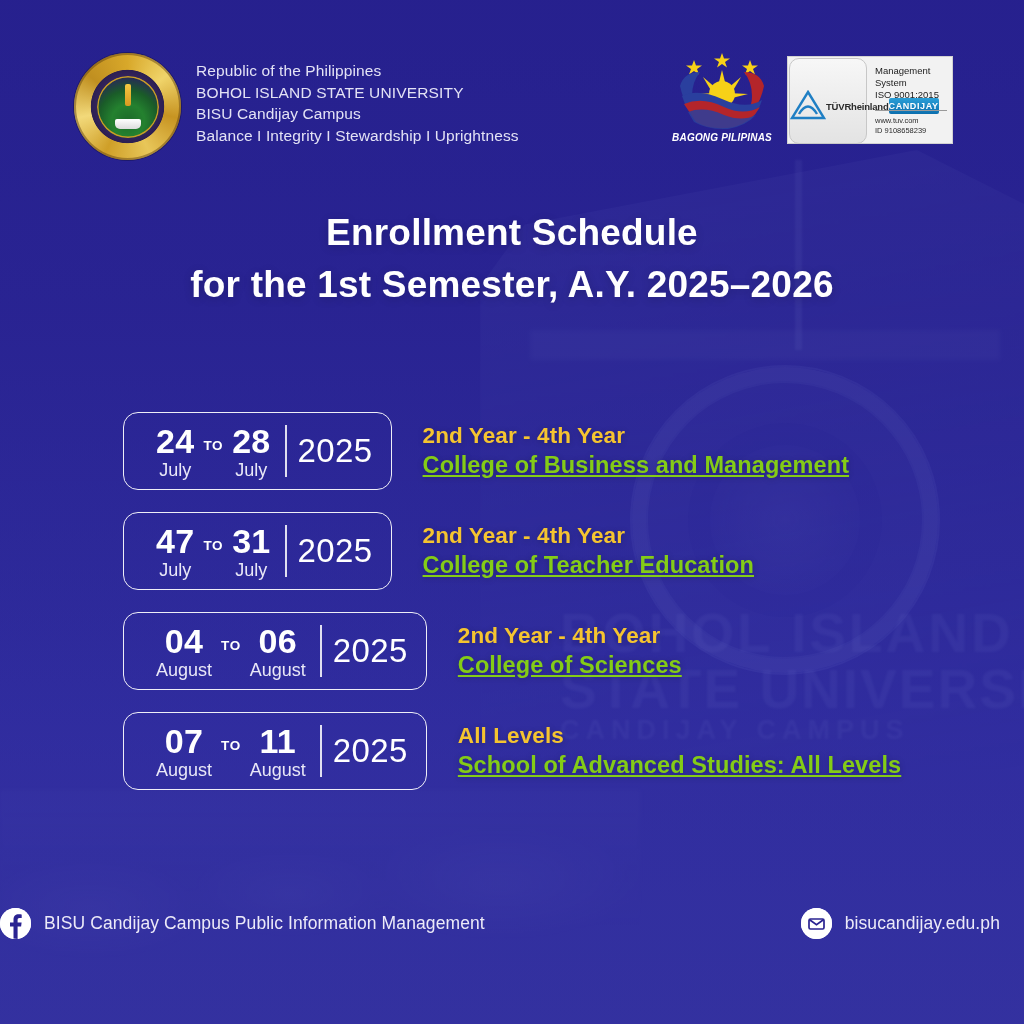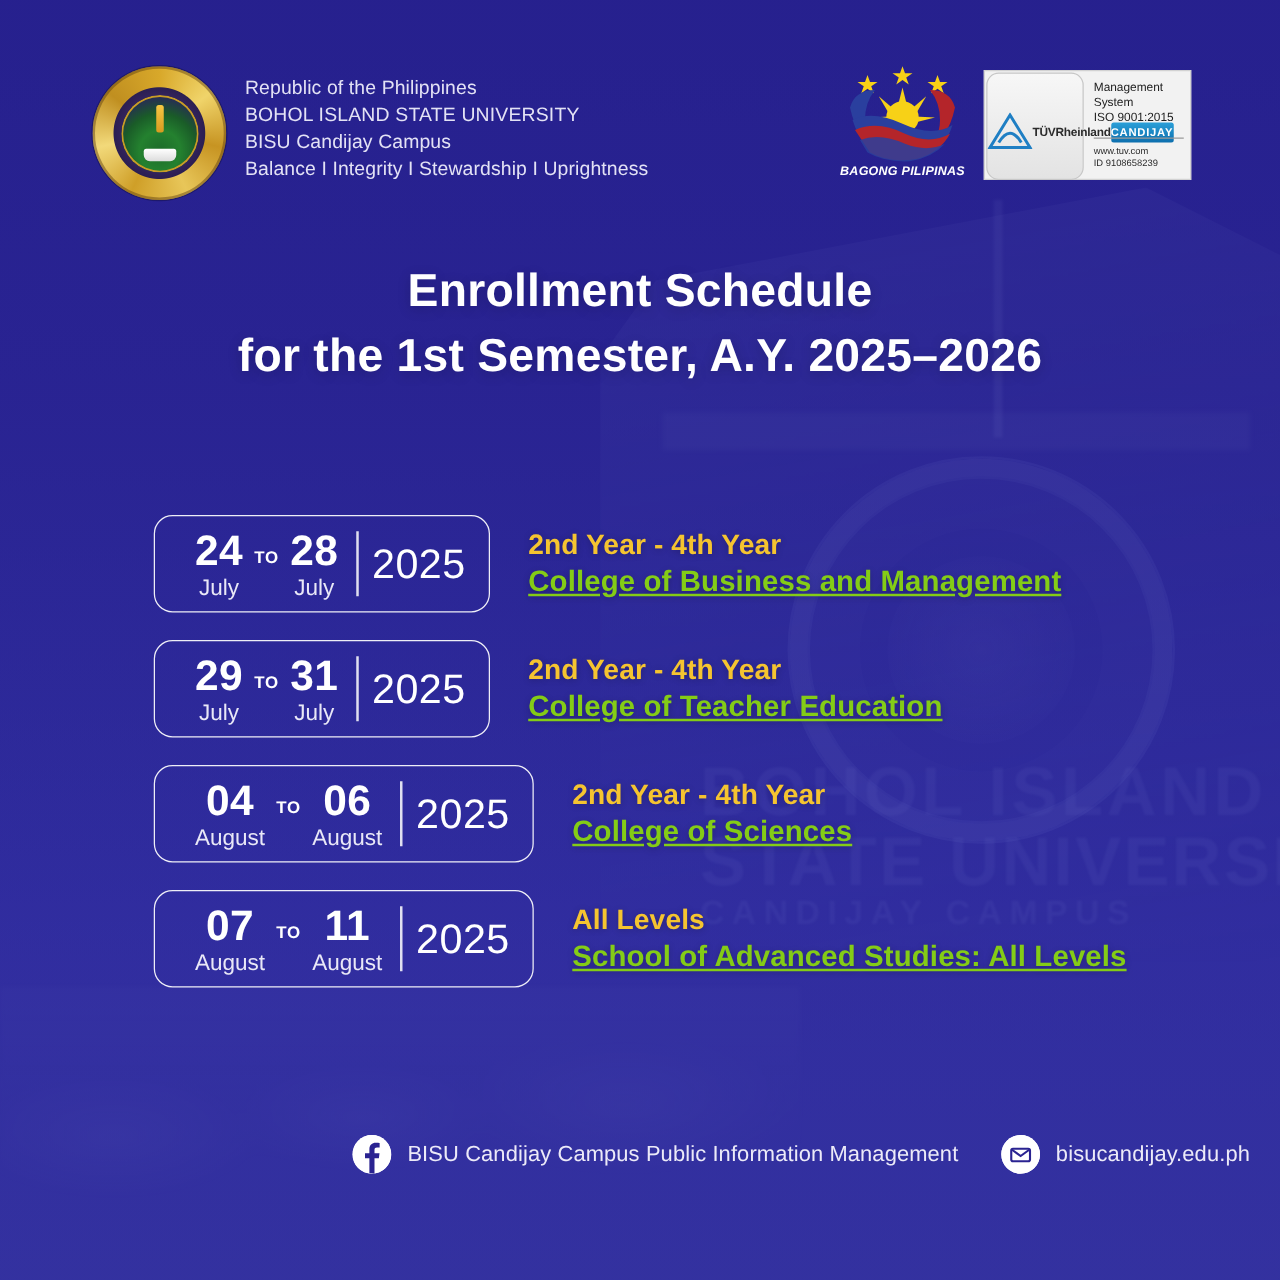--- a/index.html
+++ b/index.html
@@ -229,21 +229,21 @@
   .desc .col {
     color:#84cc16; font-weight:700; font-size:23.5px; line-height:31px;
     letter-spacing:0.1px;
     text-shadow:0 1px 6px rgba(0,0,0,0.22);
     text-decoration:underline;
   }
 
   
   .footer {
     position:absolute; left:0; top:908px; width:1000px;
-    display:flex; align-items:center; justify-content:flex-end;
+    display:flex; align-items:center; justify-content:space-between;
   }
   .fgroup { display:flex; align-items:center; }
   .fgroup + .fgroup { margin-left:34px; }
   .ficon {
     width:31px; height:31px; border-radius:50%;
     background:#ffffff;
     display:flex; align-items:center; justify-content:center;
     flex:0 0 auto;
   }
   .ftext {
@@ -351,21 +351,21 @@
       </div>
       <div class="desc">
         <div class="lvl">2nd Year - 4th Year</div>
         <div class="col">College of Business and Management</div>
       </div>
     </div>
 
     <div class="row">
       <div class="pill">
         <div class="dblock">
-          <span class="dnum">29</span>
+          <span class="dnum">47</span>
           <span class="dmon">July</span>
         </div>
         <span class="to">TO</span>
         <div class="dblock">
           <span class="dnum">31</span>
           <span class="dmon">July</span>
         </div>
         <span class="vbar"></span>
         <span class="year">2025</span>
       </div>

